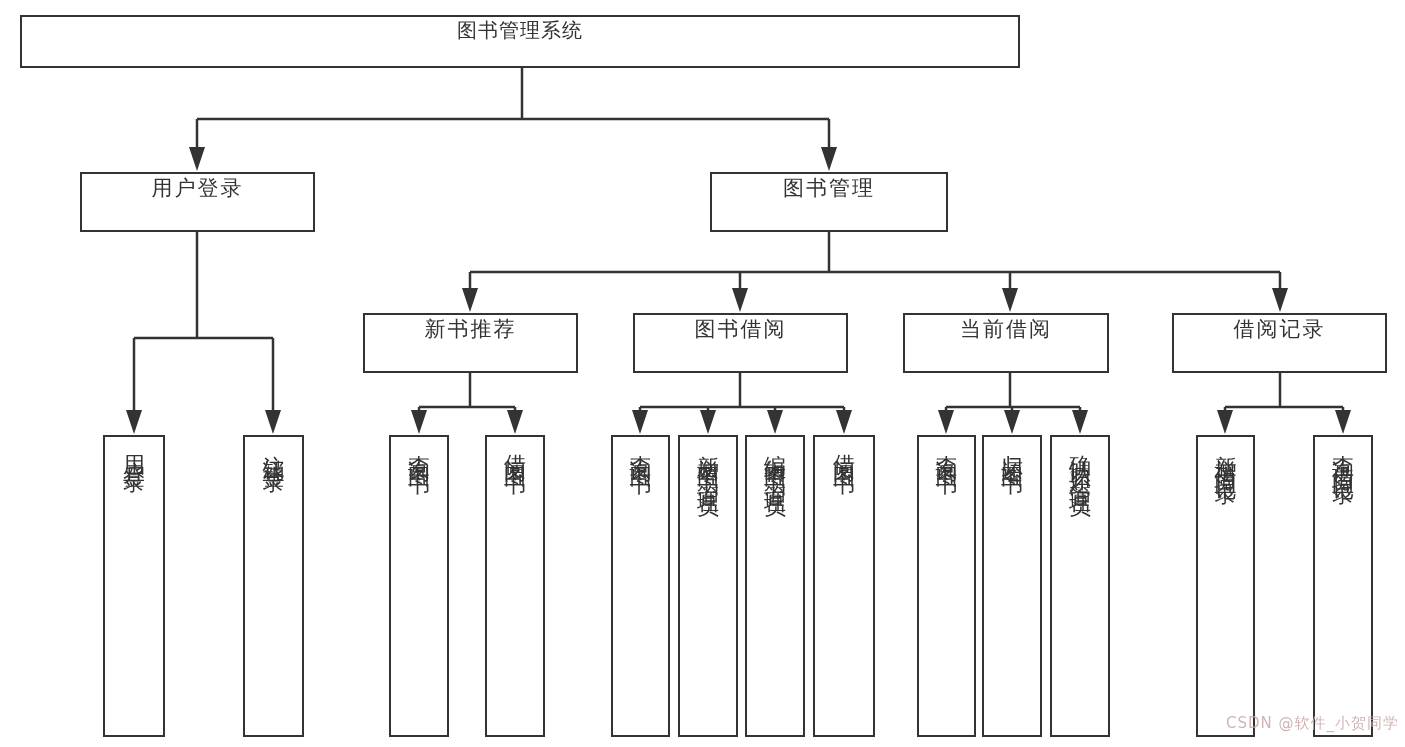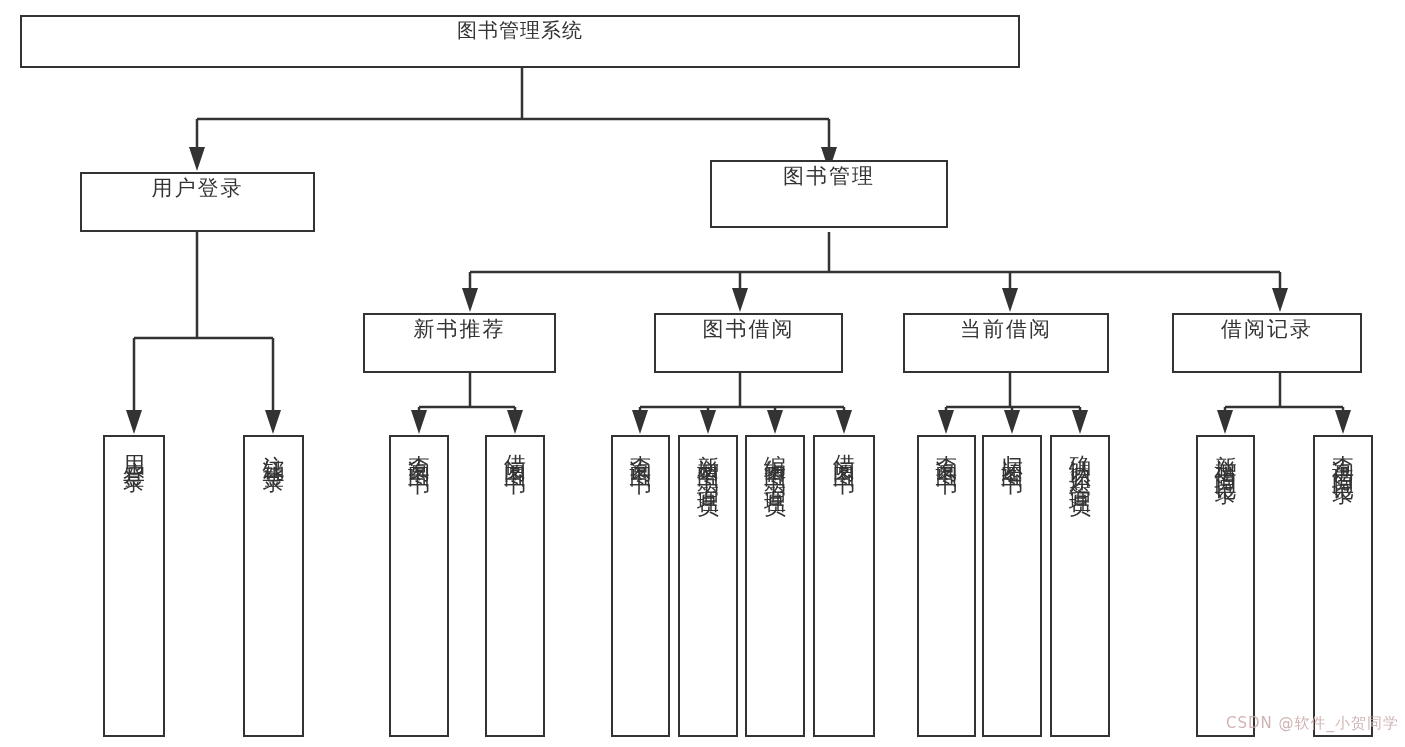--- a/index.html
+++ b/index.html
@@ -139,34 +139,34 @@
     </g>
   </svg>
 
   <div class="box root">
     <span>图书管理系统</span>
   </div>
 
   <div class="box hbox" style="left:80px; top:172px; width:235px; height:60px;">
     <span>用户登录</span>
   </div>
-  <div class="box hbox" style="left:710px; top:160px; width:238px; height:68px;">
+  <div class="box hbox" style="left:710px; top:172px; width:238px; height:60px;">
     <span>图书管理</span>
   </div>
 
-  <div class="box hbox" style="left:363px; top:313px; width:193px; height:60px;">
+  <div class="box hbox" style="left:363px; top:313px; width:215px; height:60px;">
     <span>新书推荐</span>
   </div>
-  <div class="box hbox" style="left:633px; top:313px; width:189px; height:60px;margin-left:21px;">
+  <div class="box hbox" style="left:633px; top:313px; width:215px; height:60px;">
     <span>图书借阅</span>
   </div>
   <div class="box hbox" style="left:903px; top:313px; width:206px; height:60px;">
     <span>当前借阅</span>
   </div>
-  <div class="box hbox" style="left:1172px; top:313px; width:190px; height:60px;">
+  <div class="box hbox" style="left:1172px; top:313px; width:215px; height:60px;">
     <span>借阅记录</span>
   </div>
 
   <div class="box vbox" style="left:103px; width:62px;">
     <span class="vtext">用户登录</span>
   </div>
   <div class="box vbox" style="left:243px; width:61px;">
     <span class="vtext">注销登录</span>
   </div>
 

